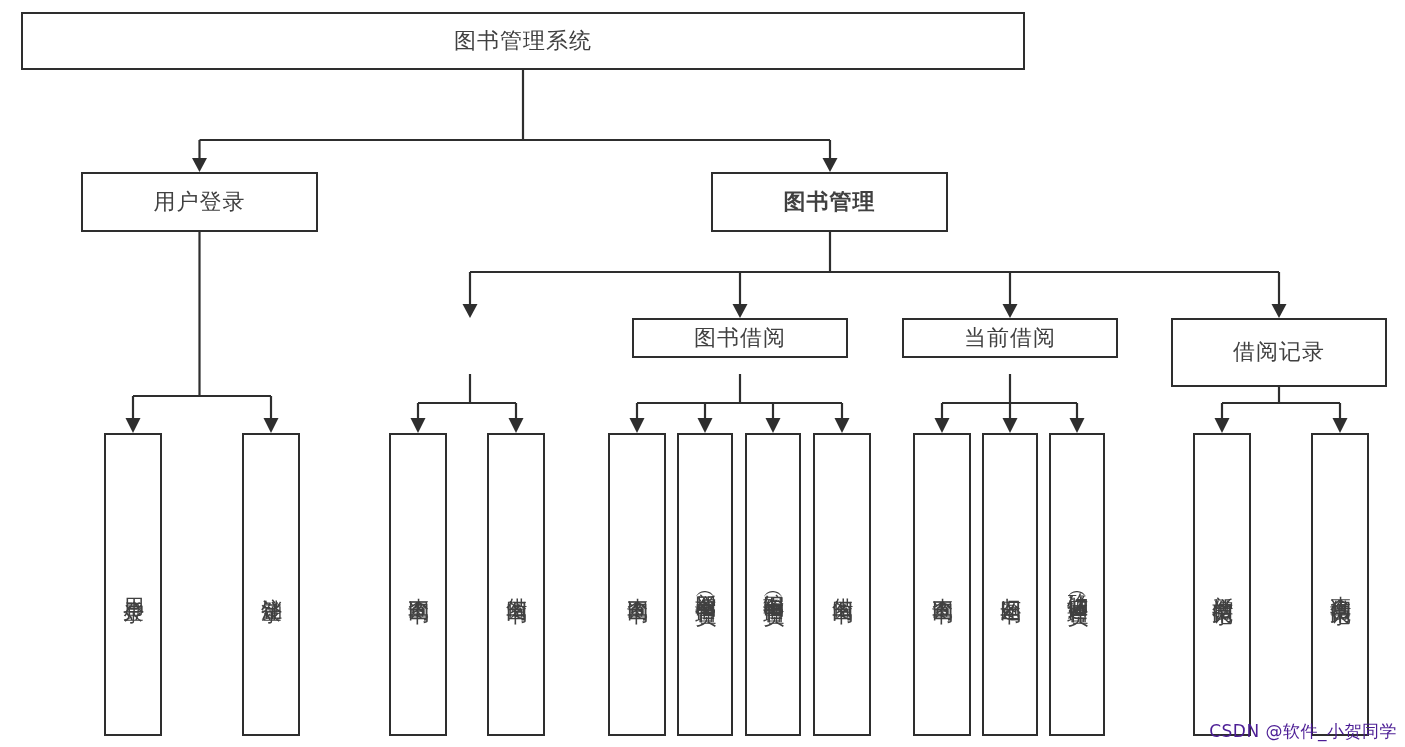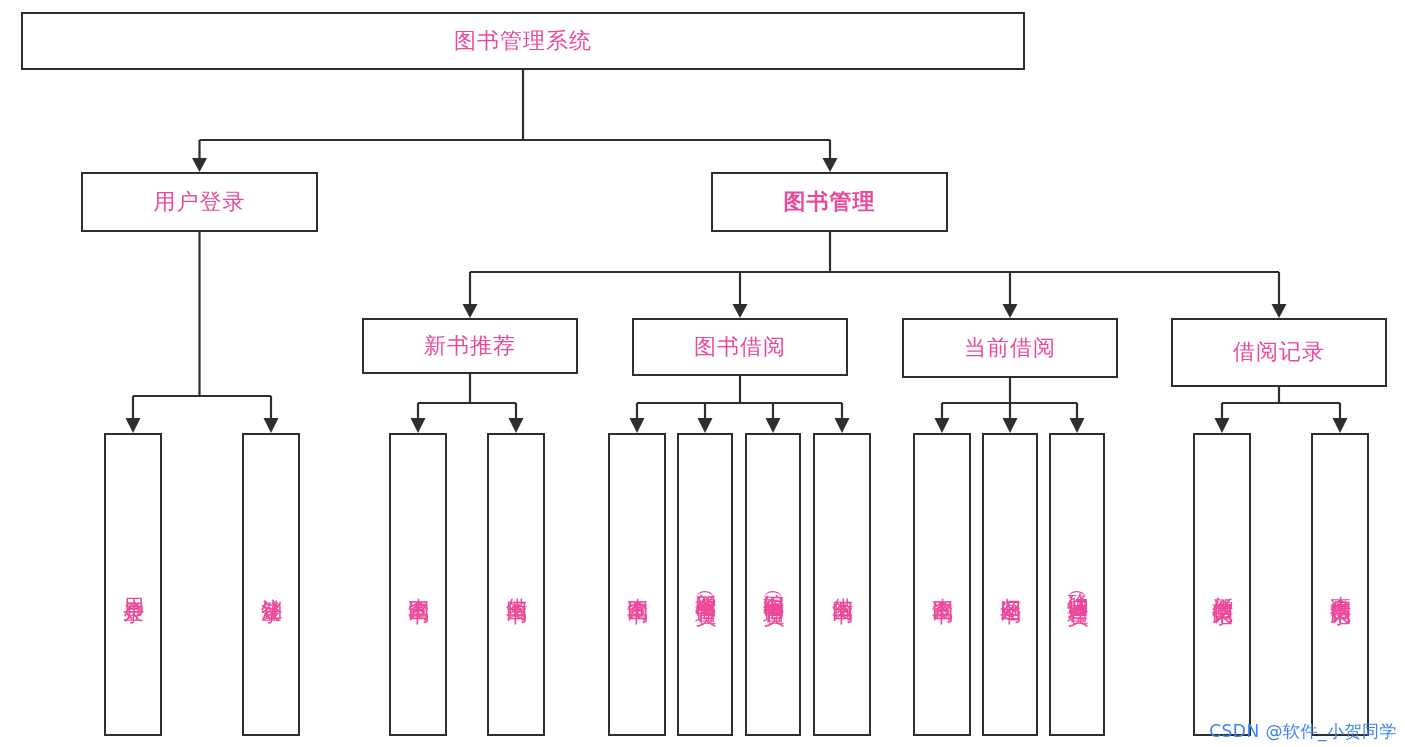--- a/index.html
+++ b/index.html
@@ -18,21 +18,21 @@
     overflow: hidden;
   }
   .node {
     position: absolute;
     box-sizing: border-box;
     background: #ffffff;
     border: 2.5px solid #2e2e2e;
     display: flex;
     align-items: center;
     justify-content: center;
-    color: #ec4899;
+    color: #404040;
   }
   .node-h {
     font-size: 22px;
     letter-spacing: 1px;
     line-height: 1.1;
     text-align: center;
   }
   .node-v {
     font-size: 21px;
     letter-spacing: 2px;
@@ -62,21 +62,21 @@
     fill: none;
   }
   .arrowhead {
     fill: #2e2e2e;
   }
   .watermark {
     position: absolute;
     right: 8px;
     bottom: 4px;
     font-size: 17px;
-    color: #3b82f6;
+    color: #4c1d95;
     letter-spacing: 0.5px;
     white-space: nowrap;
     user-select: none;
   }
 </style>
 </head>
 <body>
 
 <div id="canvas">
 
@@ -146,27 +146,24 @@
     <span>图书管理系统</span>
   </div>
 
   <div class="node node-h" style="left:81px; top:172px; width:237px; height:60px;">
     <span>用户登录</span>
   </div>
   <div class="node node-h" style="left:711px; top:172px; width:237px; height:60px;font-weight:bold;">
     <span>图书管理</span>
   </div>
 
-  <div class="node node-h" style="left:362px; top:318px; width:216px; height:56px;">
-    <span>新书推荐</span>
-  </div>
-  <div class="node node-h" style="left:632px; top:318px; width:216px; height:58px;">
+  <div class="node node-h" style="left:632px; top:318px; width:216px; height:40px;">
     <span>图书借阅</span>
   </div>
-  <div class="node node-h" style="left:902px; top:318px; width:216px; height:60px;">
+  <div class="node node-h" style="left:902px; top:318px; width:216px; height:40px;">
     <span>当前借阅</span>
   </div>
   <div class="node node-h" style="left:1171px; top:318px; width:216px; height:69px;">
     <span>借阅记录</span>
   </div>
 
   <div class="node node-v" style="left:104px; top:433px; width:58px; height:303px;">
     <span class="vtext">用户登录</span>
   </div>
   <div class="node node-v" style="left:242px; top:433px; width:58px; height:303px;">

